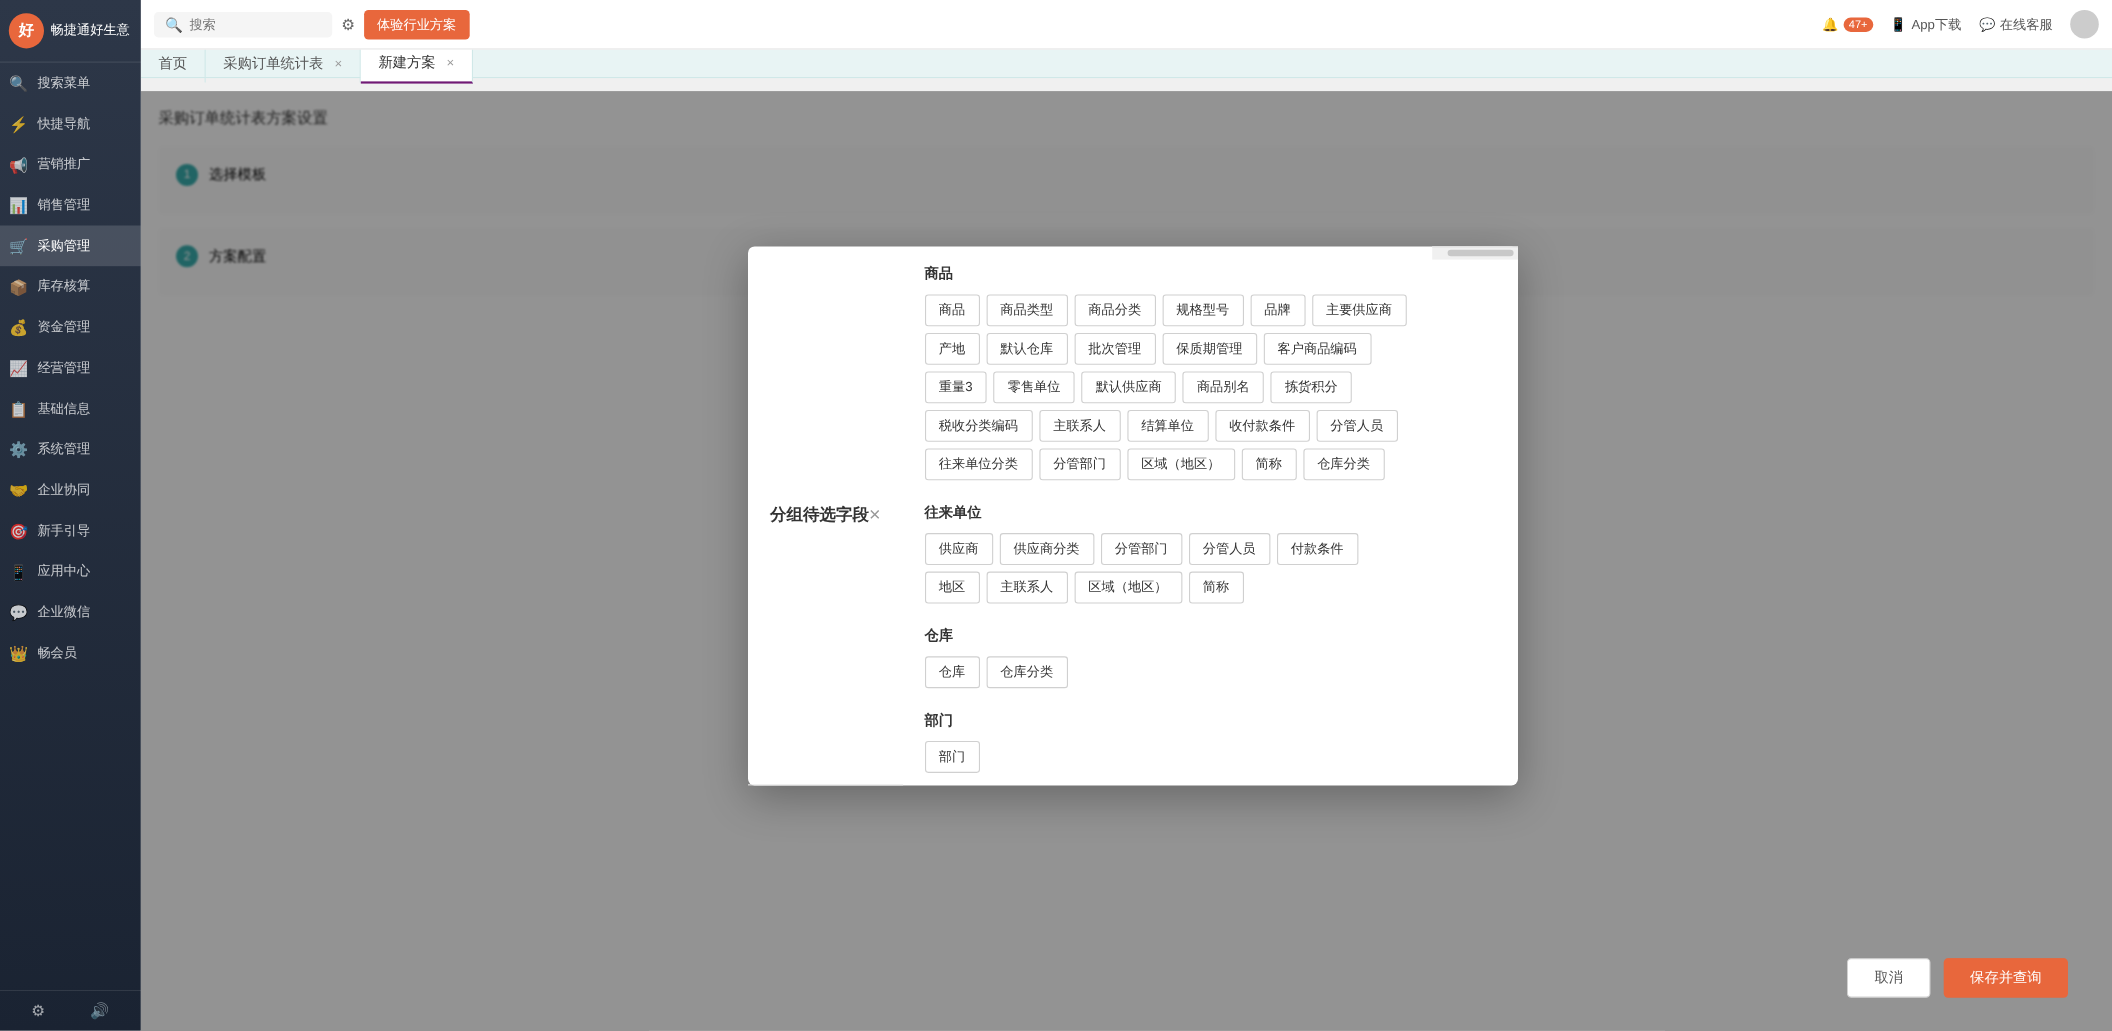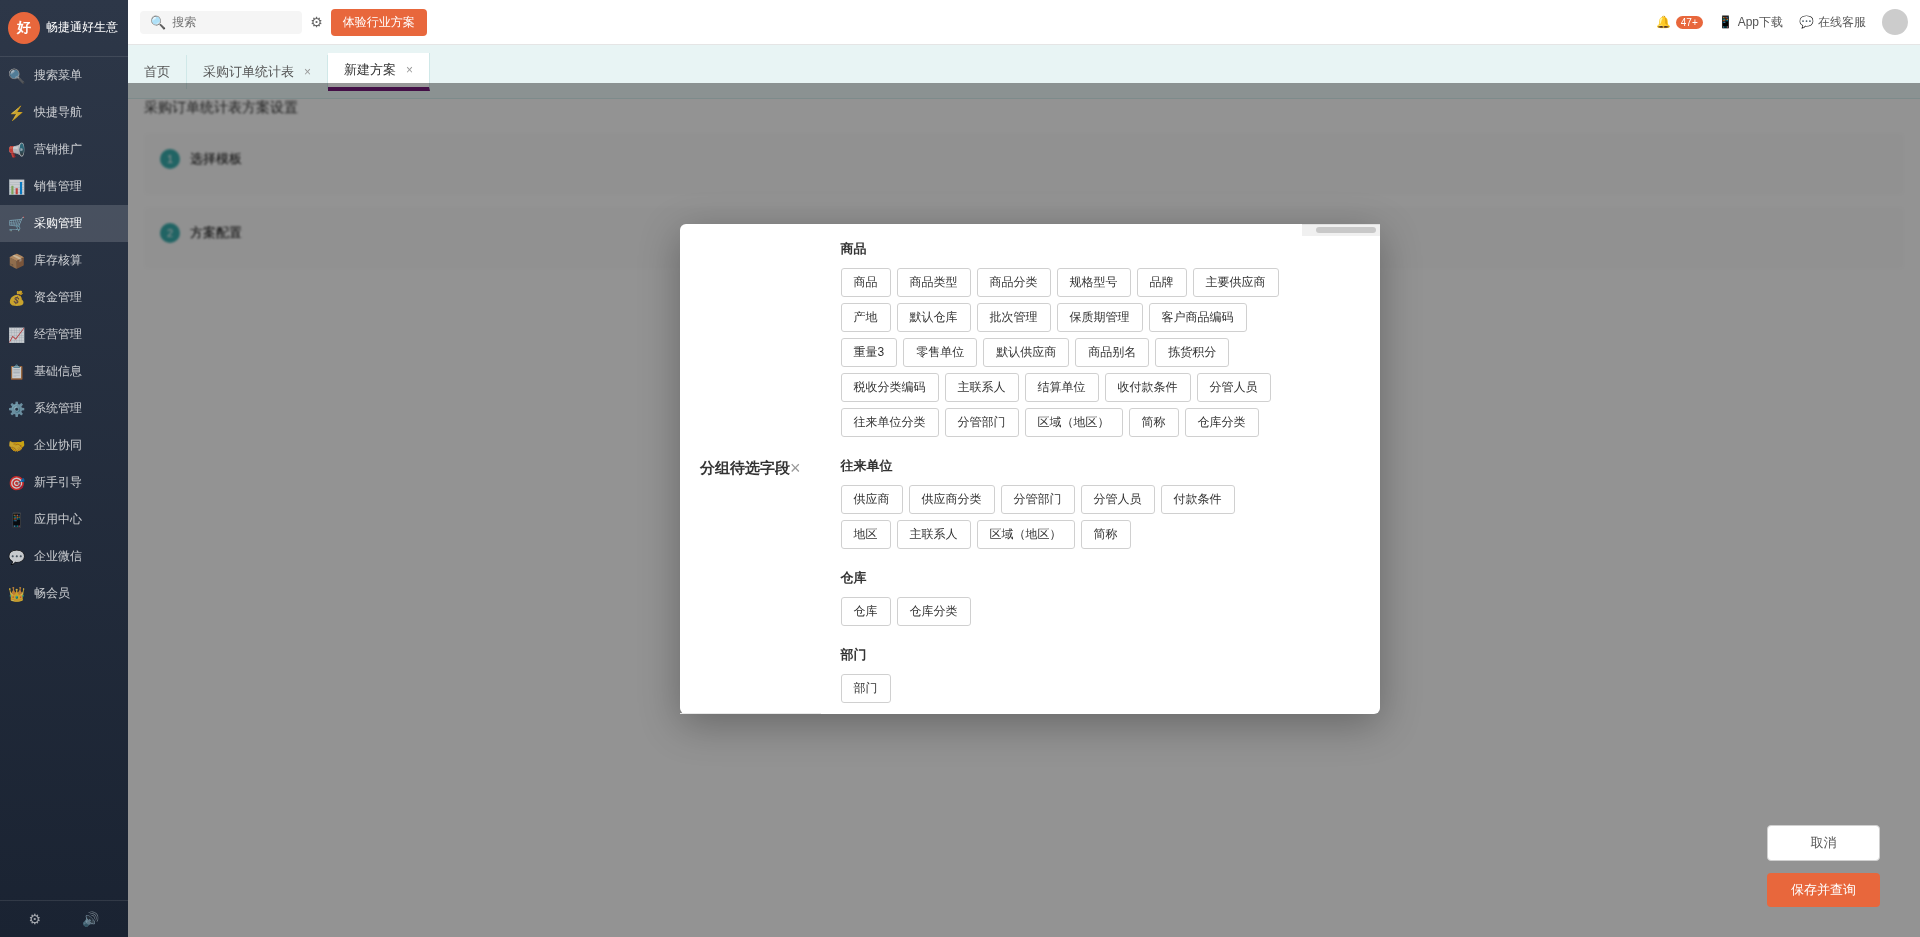--- a/index.html
+++ b/index.html
@@ -53,29 +53,29 @@
     .header-right { display: flex; align-items: center; gap: 16px; }
     .header-right-item { display: flex; align-items: center; gap: 4px; color: #555; font-size: 12px; cursor: pointer; }
     .badge {
       background: #e8673c; color: white; border-radius: 10px; padding: 1px 5px; font-size: 10px;
     }
     .avatar { width: 26px; height: 26px; background: #ccc; border-radius: 50%; }
     .settings-icon { color: #666; cursor: pointer; font-size: 14px; }
 
     
     .tabs {
-      position: fixed; left: 128px; top: 45px; right: 0; height: 54px;
+      position: fixed; left: 128px; top: 45px; right: 0; height: 26px;
       background: #e8f4f4; display: flex; align-items: center; z-index: 9;
       border-bottom: 1px solid #d0e8e8;
     }
     .tab {
       padding: 8px 16px; font-size: 13px; cursor: pointer; color: #555;
       display: flex; align-items: center; gap: 6px; border-right: 1px solid #d0e8e8;
     }
-    .tab.active { background: white; color: #333; border-bottom: 4px solid #701a75; }
+    .tab.active { background: white; color: #333; border-bottom: 2px solid #701a75; }
     .tab-close { color: #999; font-size: 12px; margin-left: 4px; }
 
     
     .main {
       position: fixed; left: 128px; top: 83px; right: 0; bottom: 0;
       background: #f5f5f5; overflow: auto;
     }
     .main-content { padding: 16px; filter: blur(1px) brightness(0.95); }
     .page-title { font-size: 14px; color: #333; margin-bottom: 16px; }
     .config-section {
@@ -117,21 +117,21 @@
     }
     .field-tags { display: flex; flex-wrap: wrap; gap: 6px; }
     .field-tag {
       border: 1px solid #d0d0d0; border-radius: 3px; padding: 5px 12px;
       font-size: 12px; color: #333; cursor: pointer; background: white;
       transition: all 0.2s;
     }
 
     
     .modal-footer-external {
-      position: fixed; bottom: 30px; right: 40px; display: flex; gap: 12px; z-index: 201; flex-direction: column;
+      position: fixed; bottom: 30px; right: 40px; display: flex; gap: 12px; z-index: 201;
     }
     .btn-cancel {
       background: white; border: 1px solid #d0d0d0; color: #555;
       padding: 8px 24px; border-radius: 4px; cursor: pointer; font-size: 13px;
     }
     .btn-confirm {
       background: #e8673c; color: white; border: none;
       padding: 8px 24px; border-radius: 4px; cursor: pointer; font-size: 13px; text-align: center;
     }
   </style>

